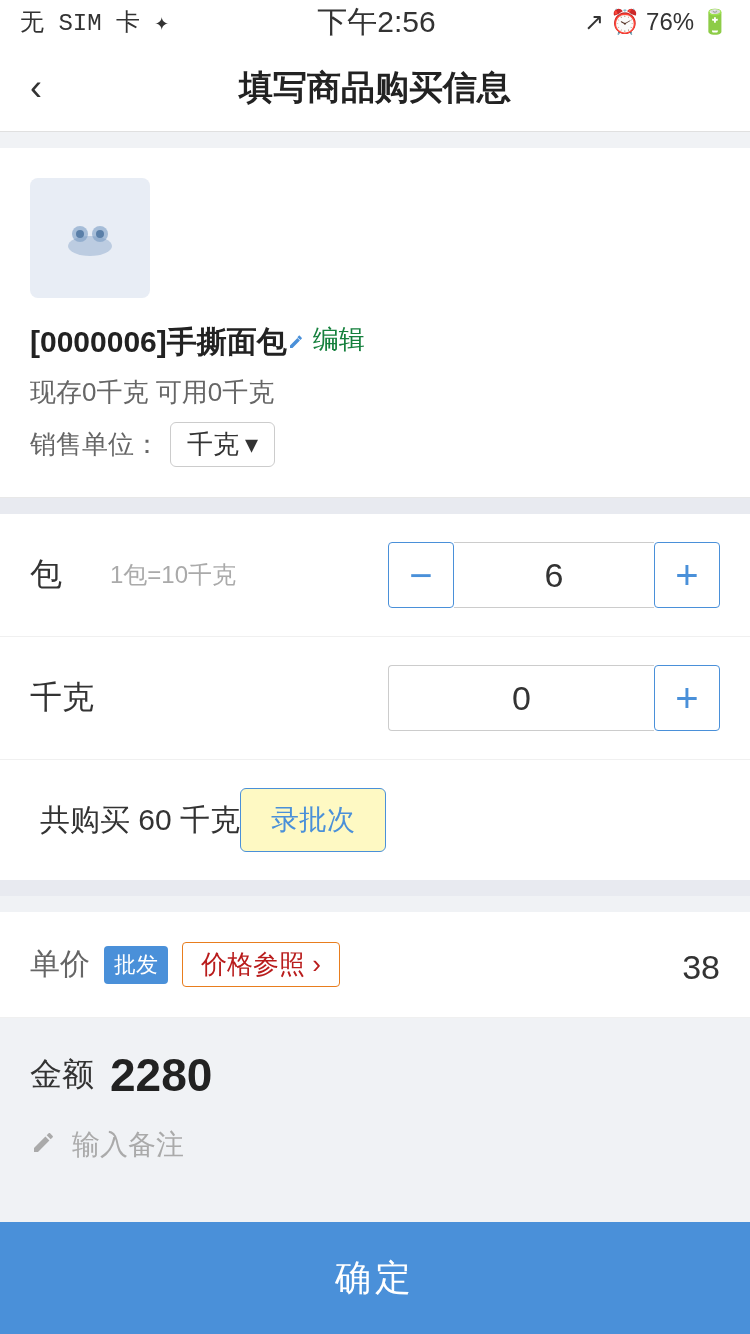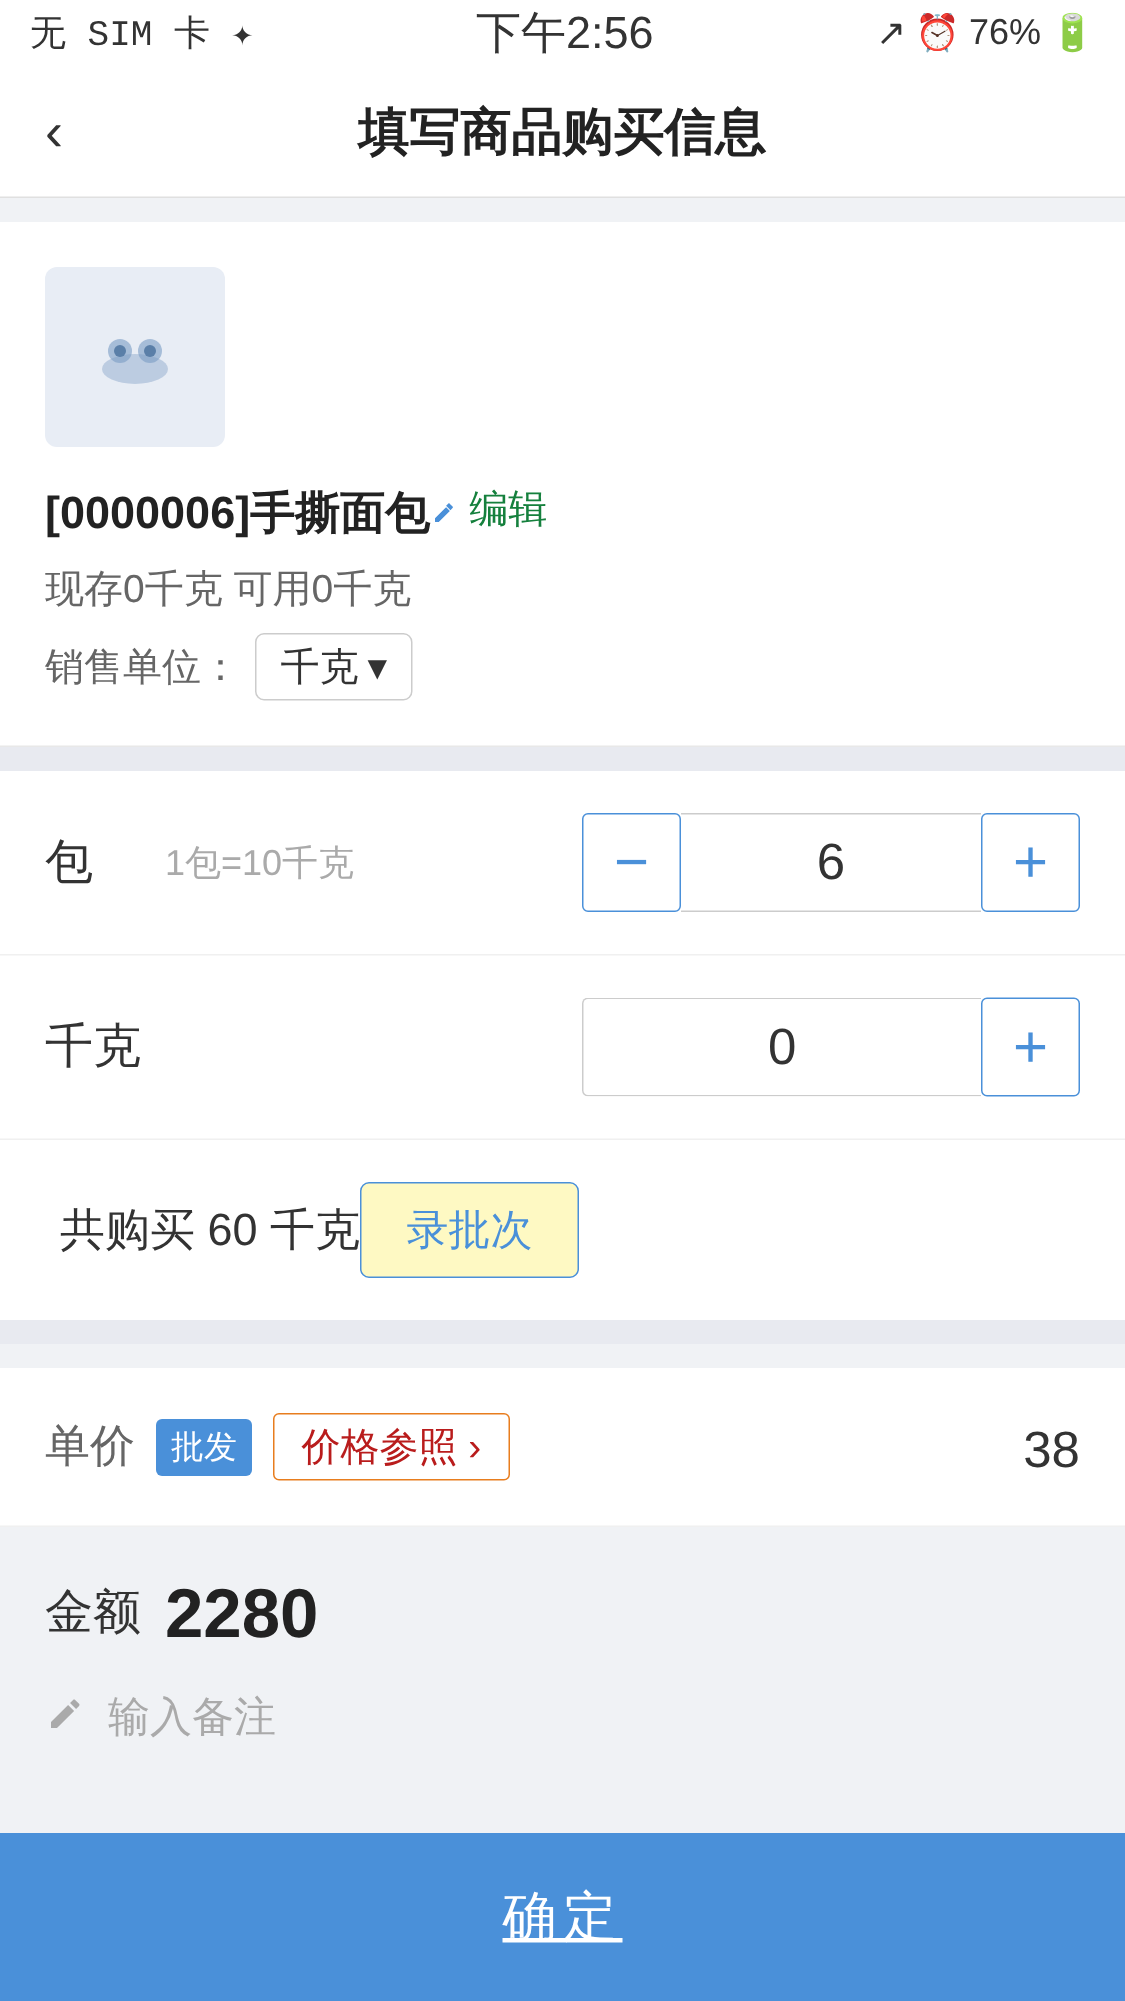--- a/index.html
+++ b/index.html
@@ -281,21 +281,20 @@
       color: #fff;
       font-size: 36px;
       font-weight: 500;
       border: none;
       cursor: pointer;
       letter-spacing: 4px;
       position: fixed;
       bottom: 0;
       left: 0;
       width: 750px;
-      text-decoration: underline;
     }
 
     .bottom-space {
       height: 100px;
     }
   </style>
 </head>
 <body>
 
 <div class="status-bar">

